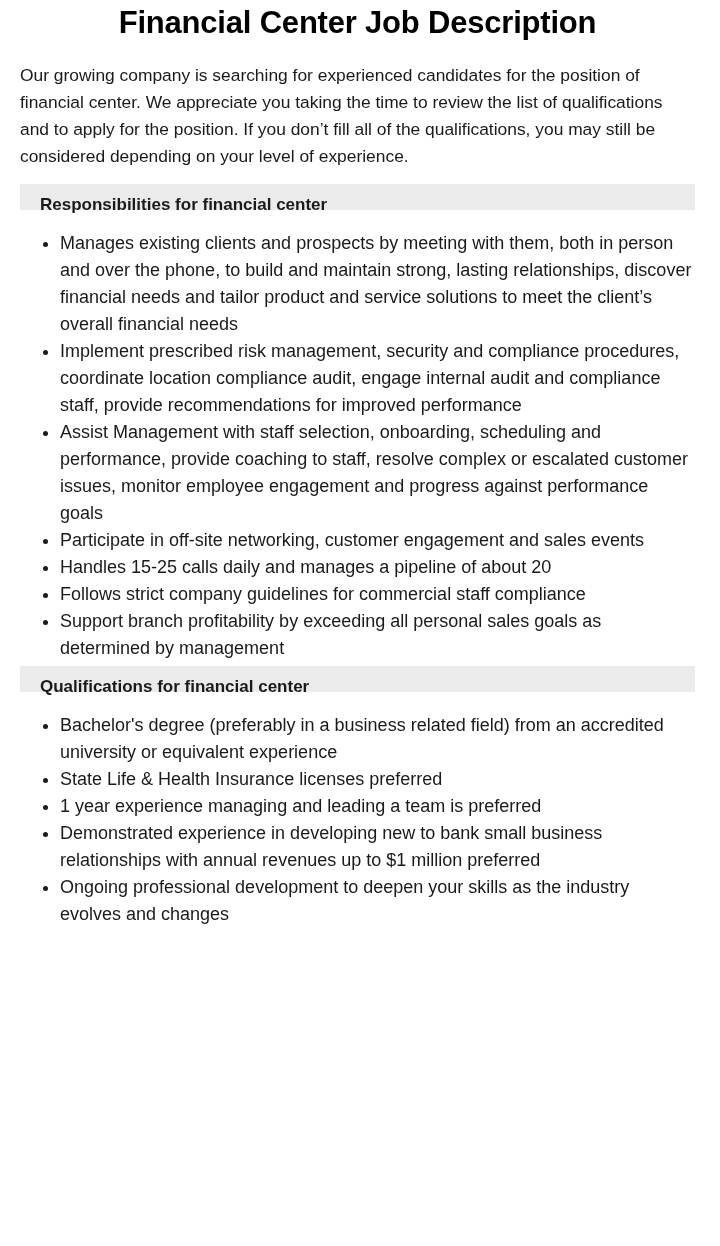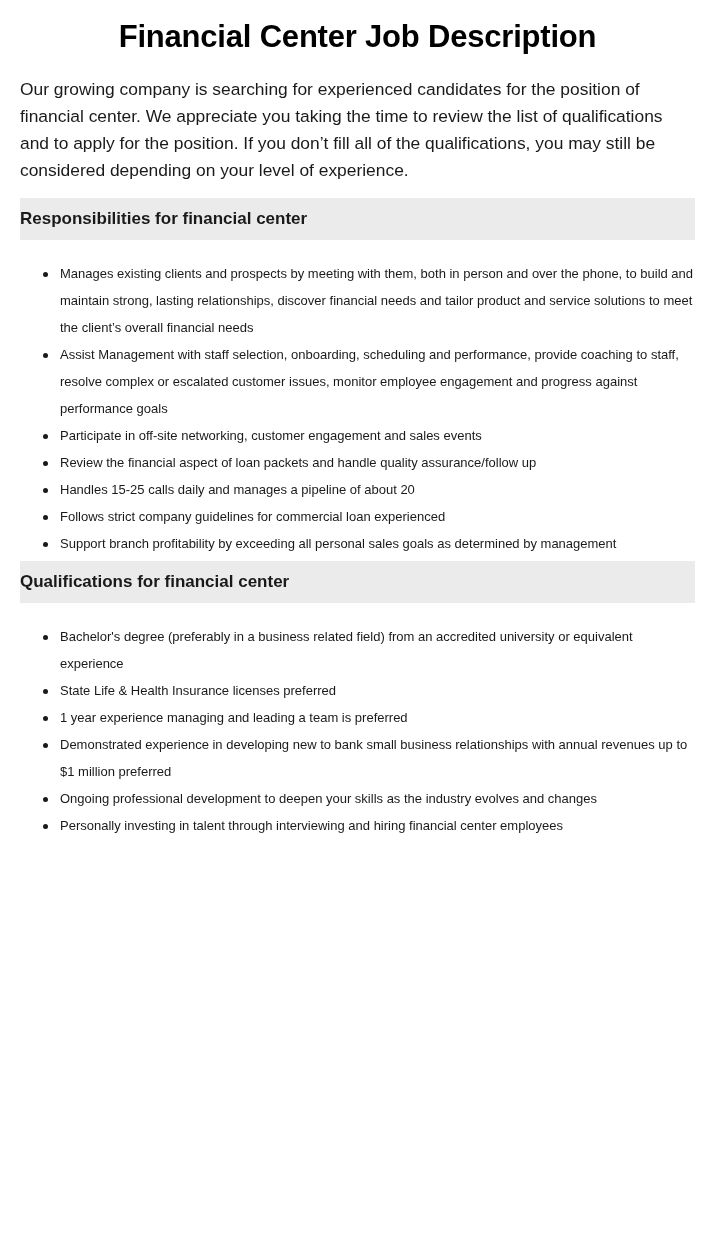--- a/index.html
+++ b/index.html
@@ -14,55 +14,56 @@
       font-family: "Liberation Sans", sans-serif;
       color: #1a1a1a;
     }
     .page {
       padding: 0 25px 0 20px;
       box-sizing: border-box;
       width: 720px;
     }
     h1.title {
       margin: 0;
-      padding-top: 16px;
+      padding-top: 2px;
       height: 44px;
       font-size: 31px;
       font-weight: bold;
       text-align: center;
       line-height: 42px;
       color: #000;
       letter-spacing: -0.2px;
     }
     .intro {
       margin: 16px 0 8px 0;
       font-size: 17.4px;
       line-height: 27px;
       color: #1a1a1a;
     }
     .section-header {
       background: #ebebeb;
-      height: 42px;
+      height: 26px;
       line-height: 42px;
+      padding-left: 20px;
       font-size: 17px;
       font-weight: bold;
       color: #1a1a1a;
       margin-top: 14px;
     }
     .section-header.second {
       margin-top: 4px;
     }
     ul.items {
       margin: 20px 0 0 0;
       padding: 0 0 0 40px;
       list-style: none;
     }
     ul.items li {
       position: relative;
-      font-size: 13px;
+      font-size: 18px;
       line-height: 27px;
       color: #1a1a1a;
     }
     ul.items li::before {
       content: "";
       position: absolute;
       left: -17px;
       top: 12px;
       width: 5px;
       height: 5px;
@@ -74,30 +75,29 @@
 <body>
 
 <div class="page">
   <h1 class="title">Financial Center Job Description</h1>
 
   <p class="intro">Our growing company is searching for experienced candidates for the position of financial center. We appreciate you taking the time to review the list of qualifications and to apply for the position. If you don’t fill all of the qualifications, you may still be considered depending on your level of experience.</p>
 
   <div class="section-header">Responsibilities for financial center</div>
   <ul class="items">
     <li>Manages existing clients and prospects by meeting with them, both in person and over the phone, to build and maintain strong, lasting relationships, discover financial needs and tailor product and service solutions to meet the client’s overall financial needs</li>
+    <li>Implement prescribed risk management, security and compliance procedures, coordinate location compliance audit, engage internal audit and compliance staff, provide recommendations for improved performance</li>
     <li>Assist Management with staff selection, onboarding, scheduling and performance, provide coaching to staff, resolve complex or escalated customer issues, monitor employee engagement and progress against performance goals</li>
     <li>Participate in off-site networking, customer engagement and sales events</li>
-    <li>Review the financial aspect of loan packets and handle quality assurance/follow up</li>
     <li>Handles 15-25 calls daily and manages a pipeline of about 20</li>
-    <li>Follows strict company guidelines for commercial loan experienced</li>
+    <li>Follows strict company guidelines for commercial staff compliance</li>
     <li>Support branch profitability by exceeding all personal sales goals as determined by management</li>
   </ul>
 
   <div class="section-header second">Qualifications for financial center</div>
   <ul class="items">
     <li>Bachelor's degree (preferably in a business related field) from an accredited university or equivalent experience</li>
     <li>State Life &amp; Health Insurance licenses preferred</li>
     <li>1 year experience managing and leading a team is preferred</li>
     <li>Demonstrated experience in developing new to bank small business relationships with annual revenues up to $1 million preferred</li>
     <li>Ongoing professional development to deepen your skills as the industry evolves and changes</li>
-    <li>Personally investing in talent through interviewing and hiring financial center employees</li>
   </ul>
 </div>
 
 </body></html>

